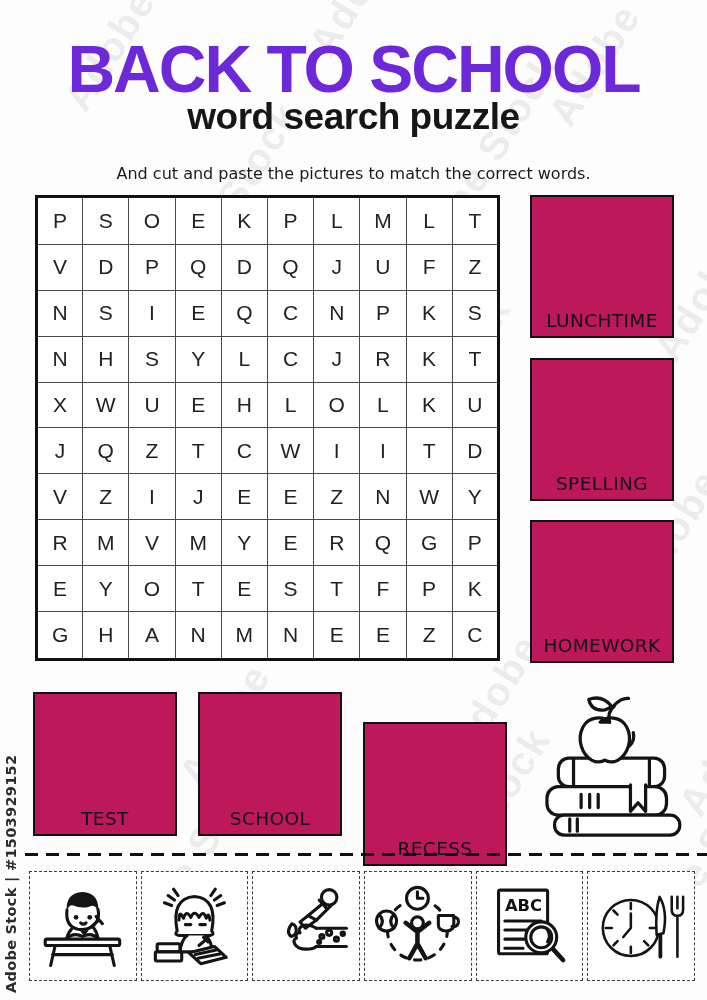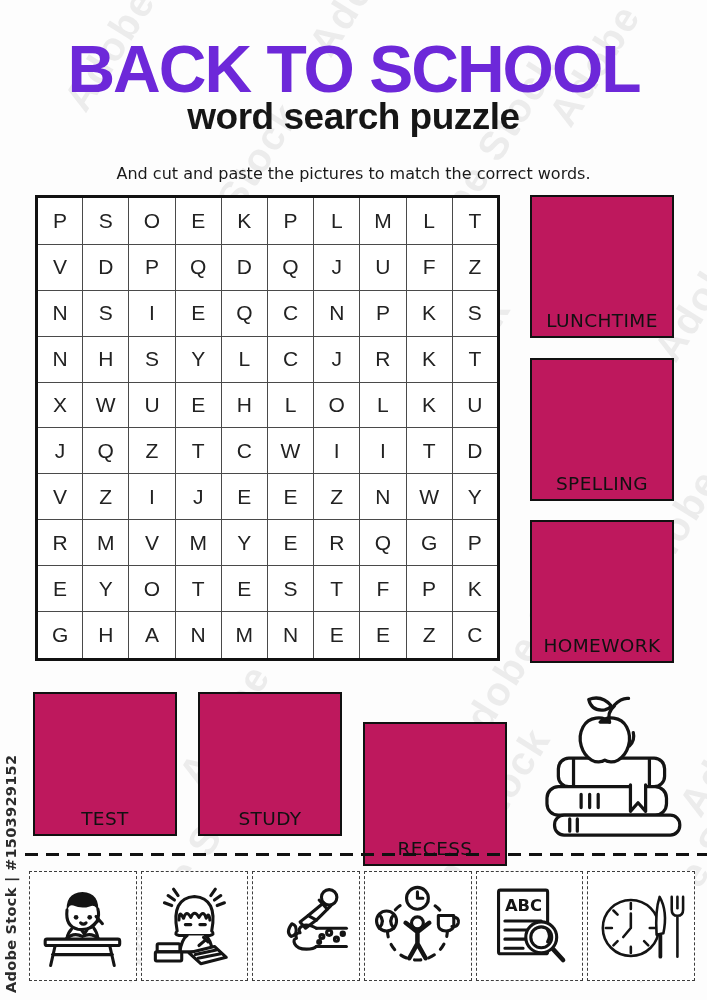--- a/index.html
+++ b/index.html
@@ -225,21 +225,21 @@
     <span class="box-label">SPELLING</span>
   </div>
   <div class="mbox mb-r mb-r3">
     <span class="box-label">HOMEWORK</span>
   </div>
 
   <div class="mbox mb-b mb-b1">
     <span class="box-label">TEST</span>
   </div>
   <div class="mbox mb-b mb-b2">
-    <span class="box-label">STUDY</span>
+    <span class="box-label">SCHOOL</span>
   </div>
   <div class="mbox mb-b mb-b3">
     <span class="box-label">RECESS</span>
   </div>
 
   <svg class="books-illo" viewBox="0 0 175 160">
     <rect class="lnw" x="32" y="76" width="112" height="30" rx="11"></rect>
     <path class="ln" d="M48 77 V105 M128 77 V105"></path>
     <rect class="lnw" x="20" y="106" width="126" height="30" rx="12"></rect>
     <path class="ln" d="M56 114 V128 M65 114 V128 M74 114 V128"></path>

